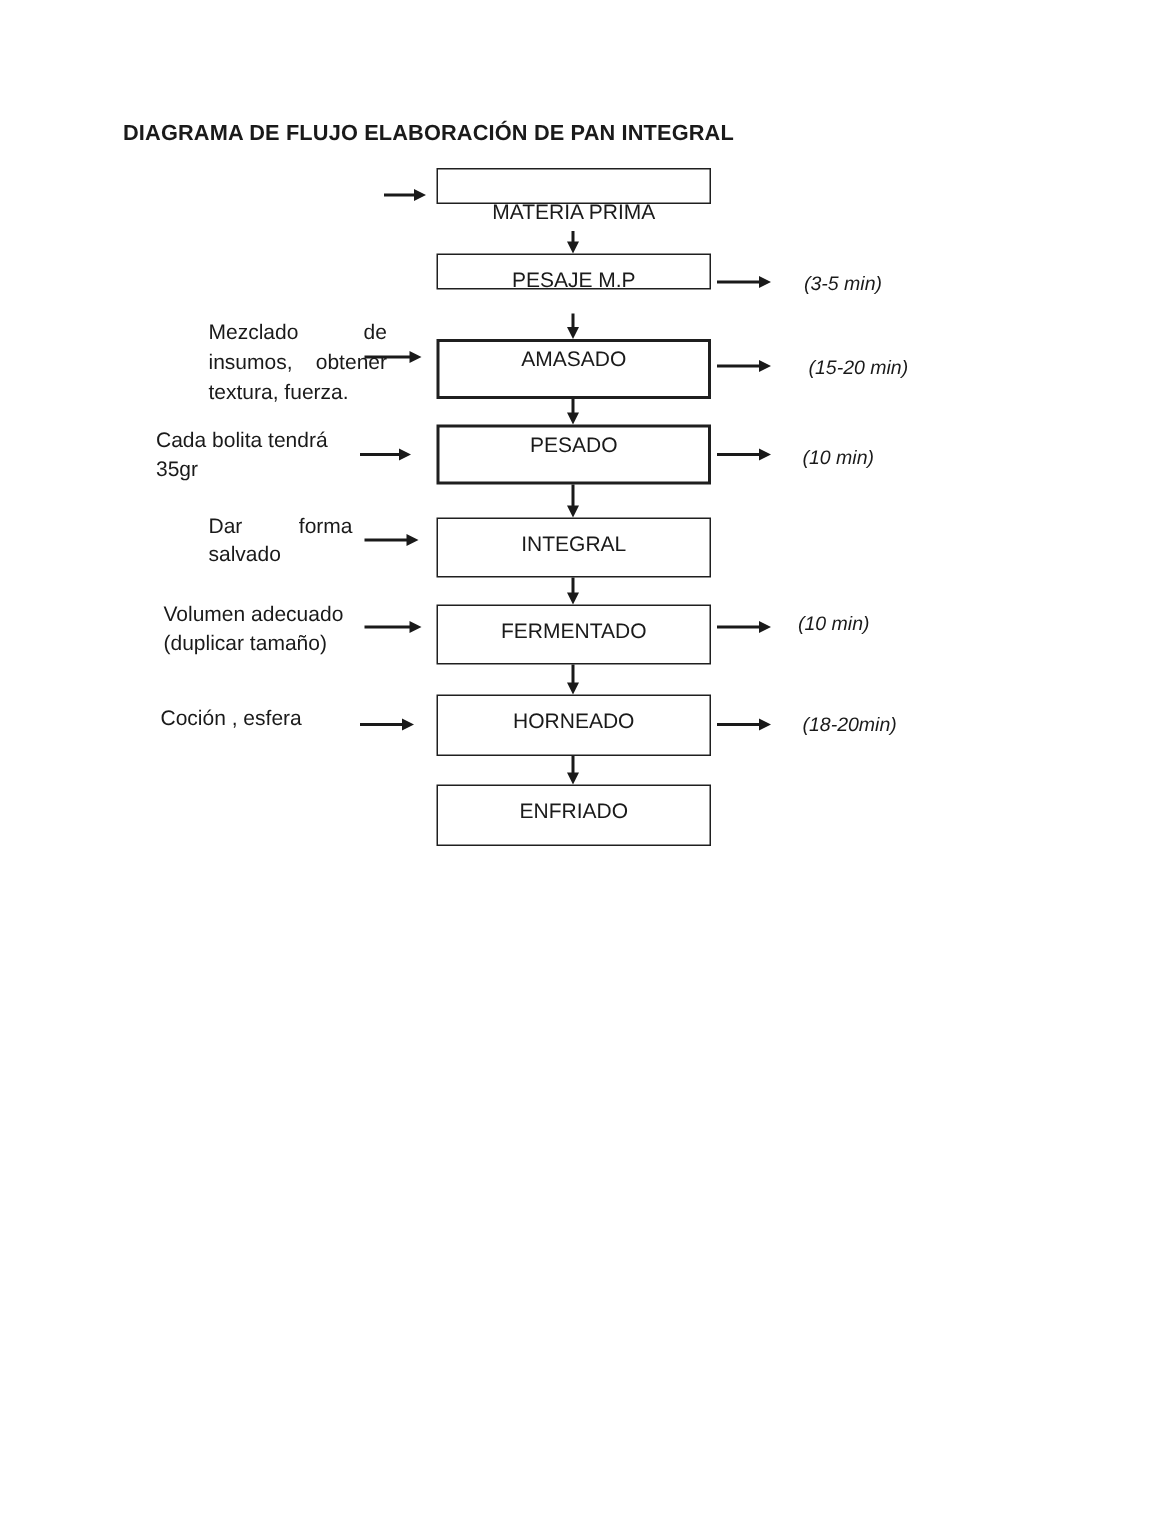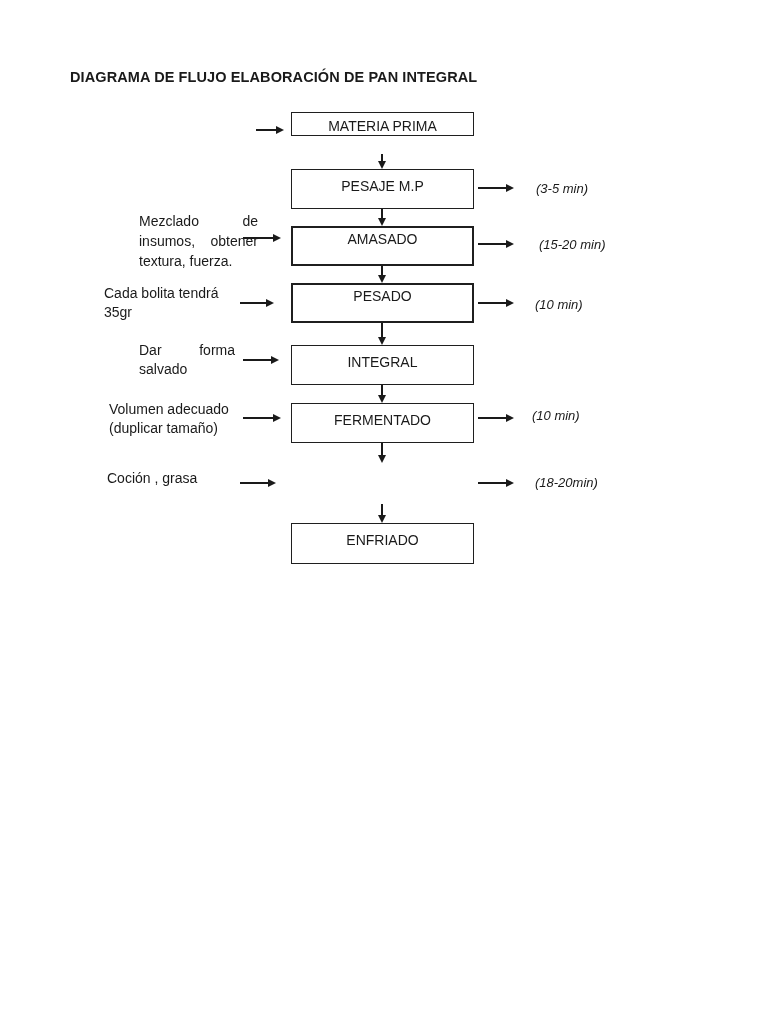--- a/index.html
+++ b/index.html
@@ -7,21 +7,21 @@
     width: 768px; height: 1024px;
     background: #ffffff;
     font-family: "Liberation Sans", sans-serif;
     color: #1a1a1a;
   }
   .canvas { position: relative; width: 768px; height: 1024px; background: #ffffff; overflow: hidden; }
 
   .title {
     position: absolute; left: 70px; top: 69px;
     font-size: 14.5px; font-weight: bold; letter-spacing: 0.1px;
-    margin: 0; white-space: nowrap;
+    margin: 12px; white-space: nowrap;
   }
 
   .box {
     position: absolute; left: 291px; width: 183px;
     border: 1.5px solid #1f1f1f; box-sizing: border-box;
     background: #ffffff;
     text-align: center; font-size: 14px; padding-top: 8px;
   }
   .box.thick { border-width: 2px; padding-top: 3px; }
 
@@ -55,41 +55,42 @@
     border-top: 8px solid #1a1a1a;
   }
 </style>
 </head>
 <body>
 
 <div class="canvas">
 
   <h1 class="title">DIAGRAMA DE FLUJO ELABORACIÓN DE PAN INTEGRAL</h1>
 
-  <div class="box" style="top:112px;height:24px;padding-top:5px">MATERIA PRIMA</div>
-  <div class="box" style="top:169px;height:40px">PESAJE M.P</div>
+  <div class="box" style="top:112px;height:24px;padding-top:20px">MATERIA PRIMA</div>
+  <div class="box" style="top:169px;height:24px">PESAJE M.P</div>
   <div class="box thick" style="top:226px;height:40px">AMASADO</div>
   <div class="box thick" style="top:283px;height:40px">PESADO</div>
   <div class="box" style="top:345px;height:40px">INTEGRAL</div>
   <div class="box" style="top:403px;height:40px">FERMENTADO</div>
+  <div class="box" style="top:463px;height:41px">HORNEADO</div>
   <div class="box" style="top:523px;height:41px">ENFRIADO</div>
 
   <div class="varrow" style="top:154px;height:15px"></div>
   <div class="varrow" style="top:209px;height:17px"></div>
   <div class="varrow" style="top:266px;height:17px"></div>
   <div class="varrow" style="top:323px;height:22px"></div>
   <div class="varrow" style="top:385px;height:18px"></div>
   <div class="varrow" style="top:443px;height:20px"></div>
   <div class="varrow" style="top:504px;height:19px"></div>
 
   <div class="note justify" style="left:104px;top:211px;width:119px;line-height:20px">Mezclado de insumos, obtener textura, fuerza.</div>
   <div class="note" style="left:104px;top:284px;width:132px">Cada bolita tendrá 35gr</div>
   <div class="note justify" style="left:104px;top:341px;width:96px">Dar forma salvado</div>
   <div class="note" style="left:109px;top:400px;width:122px">Volumen adecuado (duplicar tamaño)</div>
-  <div class="note nowrap" style="left:107px;top:469px">Coción , grasa</div>
+  <div class="note nowrap" style="left:107px;top:469px">Coción , esfera</div>
 
   <div class="harrow" style="left:256px;top:125px;width:28px"></div>
   <div class="harrow" style="left:243px;top:233px;width:38px"></div>
   <div class="harrow" style="left:240px;top:298px;width:34px"></div>
   <div class="harrow" style="left:243px;top:355px;width:36px"></div>
   <div class="harrow" style="left:243px;top:413px;width:38px"></div>
   <div class="harrow" style="left:240px;top:478px;width:36px"></div>
 
   <div class="harrow" style="left:478px;top:183px;width:36px"></div>
   <div class="harrow" style="left:478px;top:239px;width:36px"></div>

